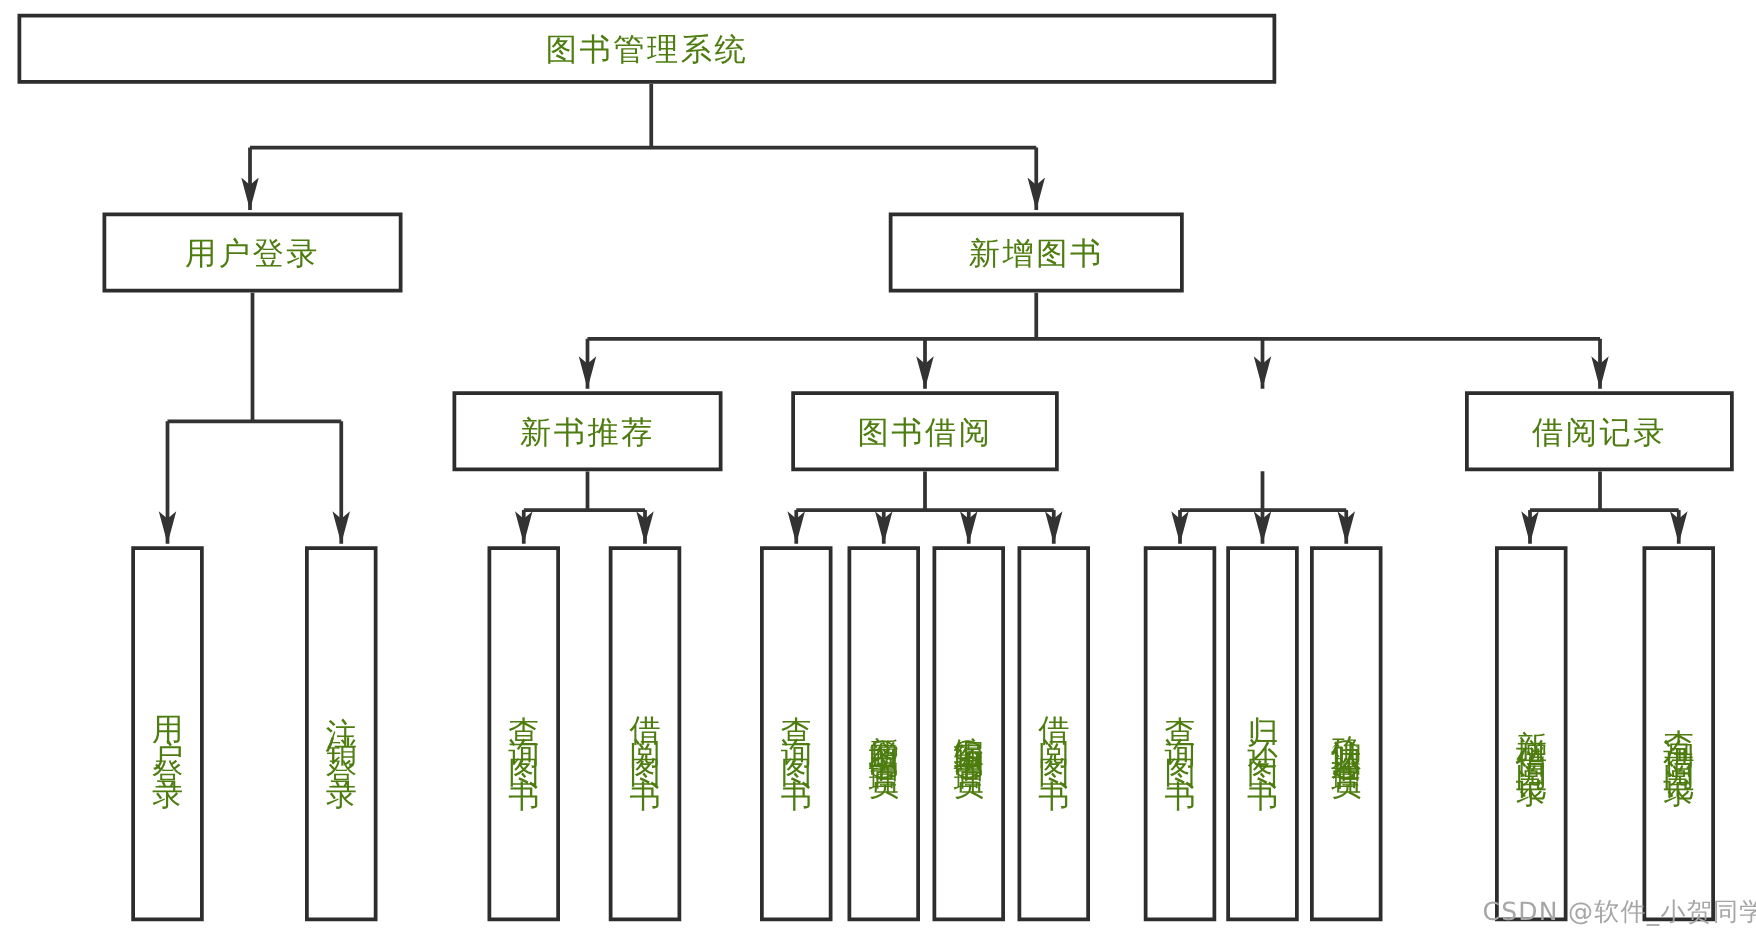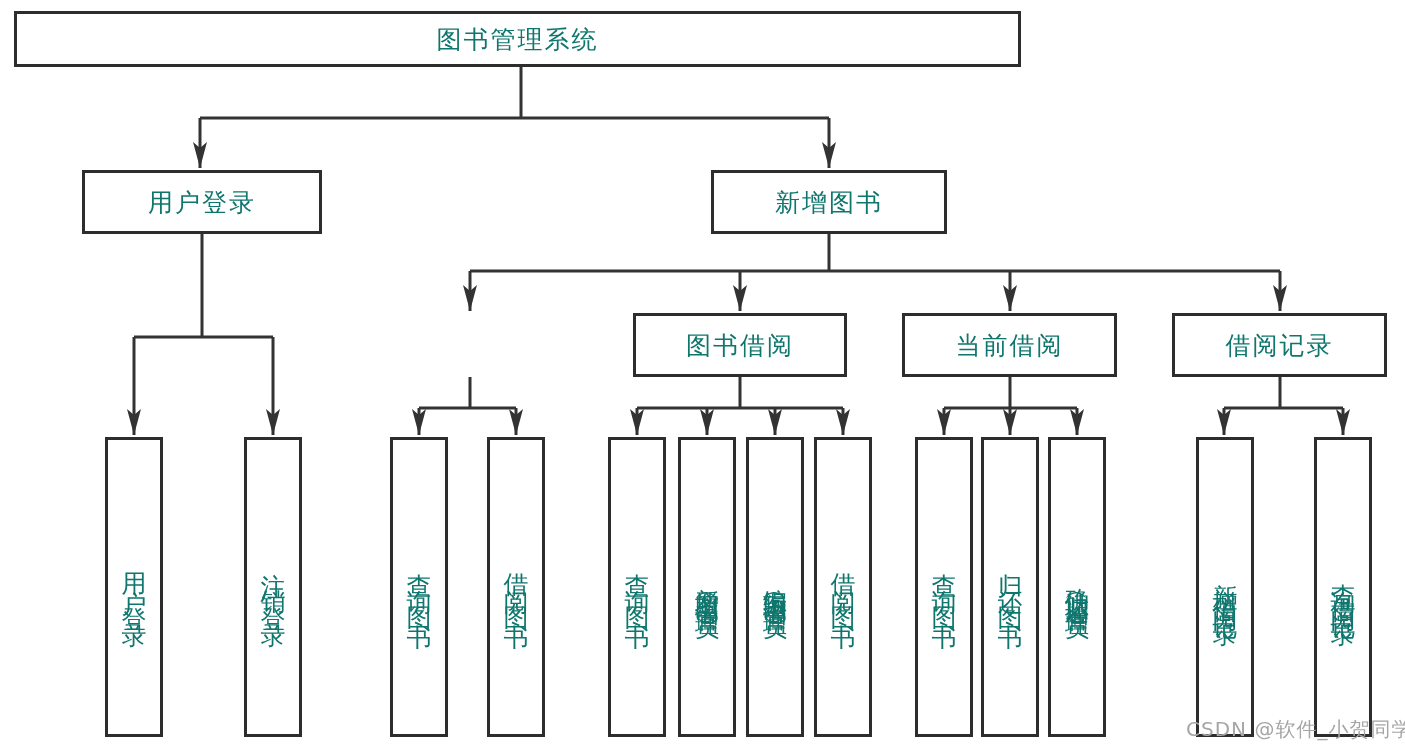--- a/index.html
+++ b/index.html
@@ -18,21 +18,21 @@
     pointer-events: none;
   }
   .box {
     position: absolute;
     background: #ffffff;
     border: 3px solid #2d2d2d;
     box-sizing: border-box;
     display: flex;
     align-items: center;
     justify-content: center;
-    color: #0f766e;
+    color: #4d7c0f;
     font-size: 25px;
     letter-spacing: 2px;
     white-space: nowrap;
   }
   .vbox span {
     writing-mode: vertical-rl;
     text-orientation: mixed;
     letter-spacing: 17px;
     line-height: 1;
   }
@@ -117,22 +117,22 @@
       <line x1="1224" y1="408" x2="1224" y2="435" marker-end="url(#arrow)"></line>
       <line x1="1343" y1="408" x2="1343" y2="435" marker-end="url(#arrow)"></line>
     </g>
   </svg>
 
   <div class="box n-root">图书管理系统</div>
 
   <div class="box n-ul">用户登录</div>
   <div class="box n-bm">新增图书</div>
 
+  <div class="box n-l3a">新书推荐</div>
   <div class="box n-l3b">图书借阅</div>
-  <div class="box n-l3c">当前借阅</div>
   <div class="box n-l3d">借阅记录</div>
 
   <div class="box vbox leaf lf1">
     <span>用户登录</span>
   </div>
   <div class="box vbox leaf lf2">
     <span>注销登录</span>
   </div>
   <div class="box vbox leaf lf3">
     <span>查询图书</span>

